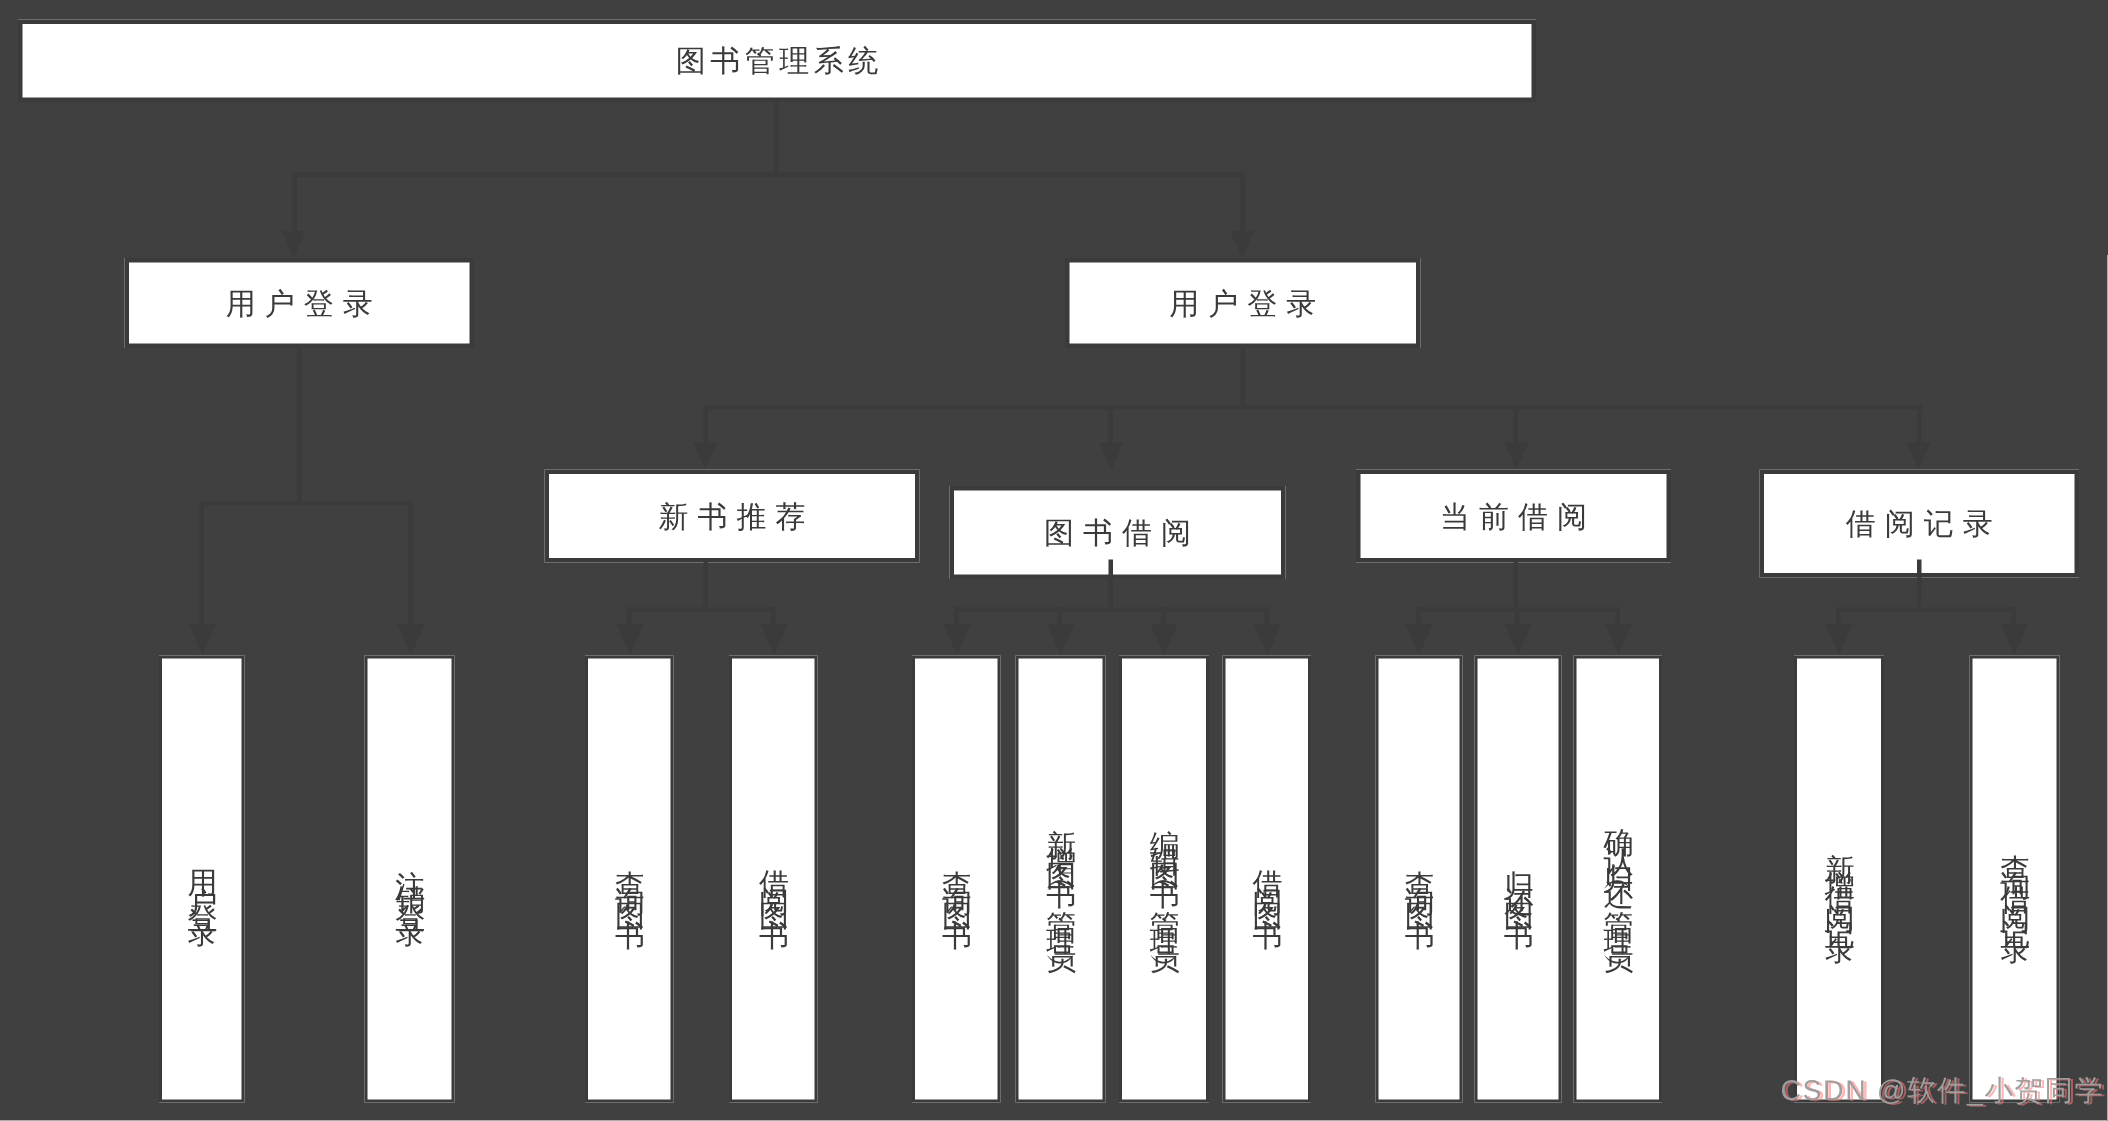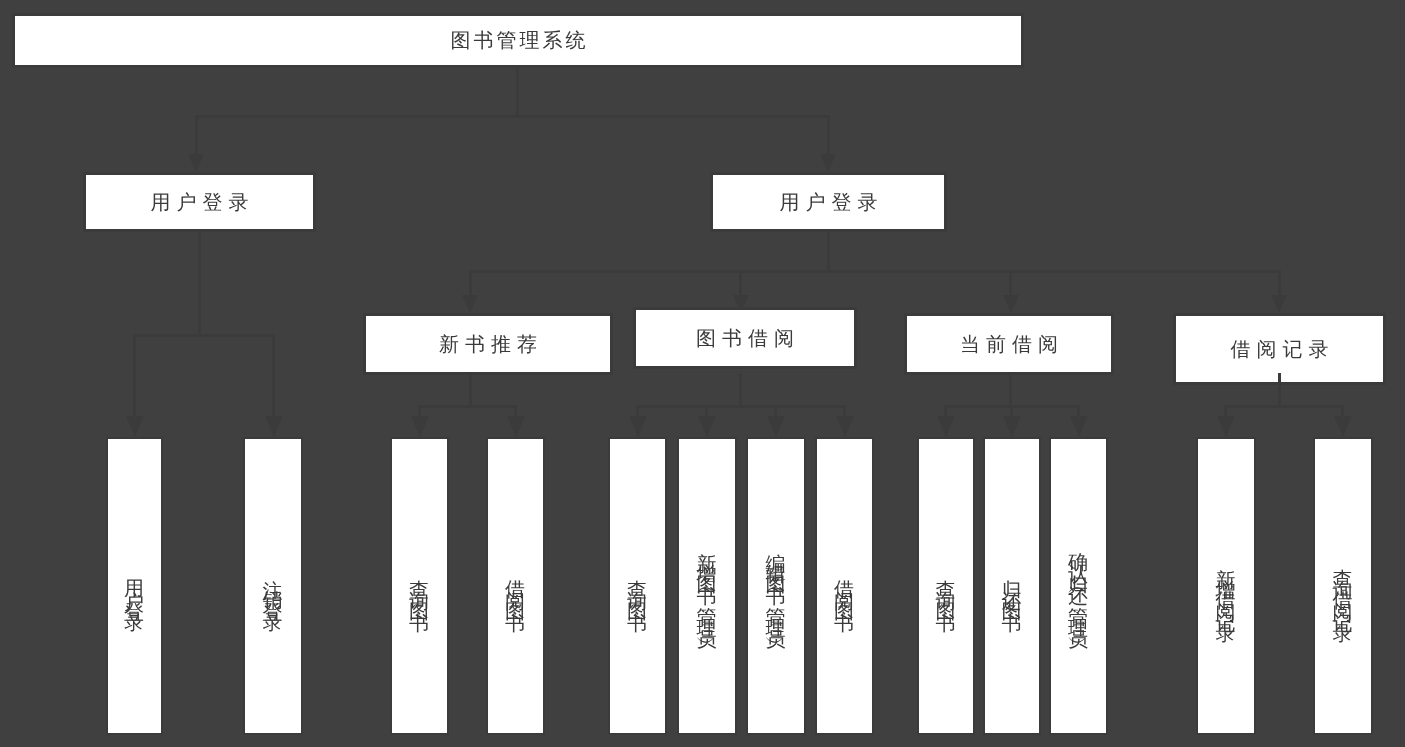--- a/index.html
+++ b/index.html
@@ -95,21 +95,21 @@
   <div class="vline" style="left:739px; top:270px; height:27px;"></div>
   <div class="ah-lg" style="left:733px; top:295px;"></div>
   <div class="vline" style="left:1009px; top:270px; height:27px;"></div>
   <div class="ah-lg" style="left:1003px; top:295px;"></div>
   <div class="vline" style="left:1278px; top:270px; height:27px;"></div>
   <div class="ah-lg" style="left:1271px; top:295px;"></div>
 
   <div class="box hbox" style="left:363px; top:313px; width:250px; height:62px;">
     <span>新书推荐</span>
   </div>
-  <div class="box hbox" style="left:633px; top:307px; width:224px; height:62px;">
+  <div class="box hbox" style="left:633px; top:324px; width:224px; height:62px;">
     <span>图书借阅</span>
   </div>
   <div class="box hbox" style="left:904px; top:313px; width:210px; height:62px;">
     <span>当前借阅</span>
   </div>
   <div class="box hbox" style="left:1173px; top:313px; width:213px; height:72px;">
     <span>借阅记录</span>
   </div>
 
   <div class="vline" style="left:469px; top:373px; height:35px;"></div>
@@ -183,14 +183,15 @@
     <span class="vtext">确认归还（管理员）</span>
   </div>
 
   <div class="box vbox" style="left:1196px; top:437px; width:60px; height:298px;">
     <span class="vtext">新增借阅记录</span>
   </div>
   <div class="box vbox" style="left:1313px; top:437px; width:60px; height:298px;">
     <span class="vtext">查询借阅记录</span>
   </div>
 
+  <div class="watermark">CSDN @软件_小贺同学</div>
 
 </div>
 
 </body></html>

